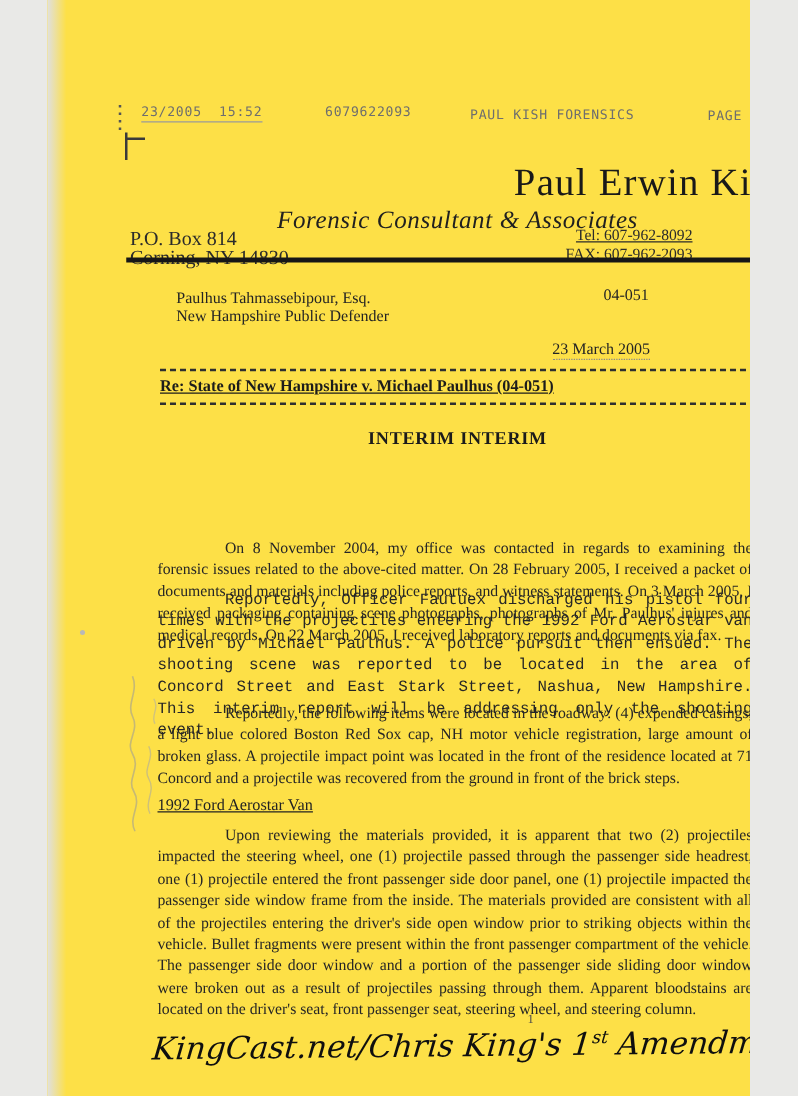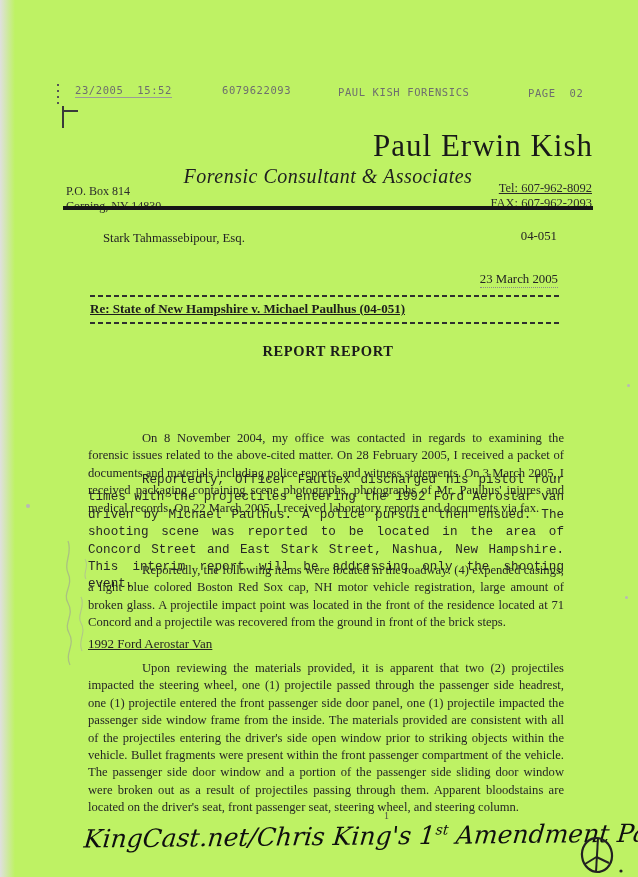--- a/index.html
+++ b/index.html
@@ -1,18 +1,18 @@
 <!DOCTYPE html>
 <html><head>
 <meta charset="utf-8">
 <style>
   html,body{margin:0;padding:0;background:#e9e9e7;}
   .page{
-    position:relative;width:638px;height:877px;margin:0 auto;
-    background:#bef264;overflow:hidden;
+    position:relative;width:562px;height:877px;margin:0 auto;
+    background:#fde047;overflow:hidden;
     font-family:"Liberation Serif", serif;color:#242424;
   }
   .scan-left-edge{position:absolute;left:0;top:0;width:15px;height:100%;
     background:linear-gradient(90deg,#e0e0de,rgba(255,255,255,0));}
   .speck{position:absolute;background:#b9b9b6;border-radius:50%;}
 
   
   .fax-header span{position:absolute;font-family:"DejaVu Sans Mono", monospace;
     font-size:10.5px;color:#6e6e6e;letter-spacing:0.6px;white-space:pre;}
   .fax-dt{left:75px;top:84px;border-bottom:1px solid #9a9a9a;padding-bottom:1px;}
@@ -21,21 +21,21 @@
   .fax-page{left:528px;top:87px;}
   .edge-dots i{position:absolute;left:57px;width:2px;height:2px;background:#555;}
   .hook-v{position:absolute;left:62px;top:106px;width:1.5px;height:22px;background:#3a3a3a;}
   .hook-h{position:absolute;left:63px;top:110px;width:15px;height:1.5px;background:#3a3a3a;}
 
   
   .lh-name{position:absolute;left:63px;top:128px;width:530px;text-align:right;
     font-size:31px;color:#191919;letter-spacing:1px;}
   .lh-tagline{position:absolute;left:63px;top:165px;width:530px;text-align:center;
     font-size:20px;color:#202020;letter-spacing:0.5px;font-style:italic;}
-  .lh-addr{position:absolute;left:66px;top:184px;font-size:12px;line-height:15px;color:#2b2b2b;}
+  .lh-addr{position:absolute;left:66px;top:184px;font-size:16px;line-height:15px;color:#2b2b2b;}
   .lh-contact{position:absolute;right:46px;top:181px;text-align:right;
     font-size:12.5px;line-height:15px;color:#2b2b2b;text-decoration:underline;}
   .lh-rule{position:absolute;left:63px;top:206px;width:530px;height:3.5px;background:#161616;}
 
   
   .recipient{position:absolute;left:103px;top:231px;font-size:12.8px;line-height:14.9px;}
   .case-no{position:absolute;right:81px;top:229px;font-size:12.8px;}
   .letter-date{position:absolute;right:80px;top:272px;font-size:12.8px;border-bottom:1px dotted #8a8a8a;}
   .dash{position:absolute;left:90px;width:470px;height:2px;
     background:repeating-linear-gradient(90deg,#2f2f2f 0 5px,rgba(0,0,0,0) 5px 8px);}
@@ -88,30 +88,31 @@
     <div>P.O. Box 814</div>
     <div>Corning, NY 14830</div>
   </div>
   <div class="lh-contact">
     <div>Tel: 607-962-8092</div>
     <div>FAX: 607-962-2093</div>
   </div>
   <div class="lh-rule"></div>
 
   <div class="recipient">
-    <div>Stark Tahmassebipour, Esq.</div>
+    <div>Paulhus Tahmassebipour, Esq.</div>
+    <div>New Hampshire Public Defender</div>
   </div>
   <div class="case-no">04-051</div>
   <div class="letter-date">23 March 2005</div>
 
   <div class="dash dash1"></div>
   <div class="re-line">Re: State of New Hampshire v. Michael Paulhus (04-051)</div>
   <div class="dash dash2"></div>
 
-  <div class="title">REPORT REPORT</div>
+  <div class="title">INTERIM INTERIM</div>
   <div class="para p1">On 8 November 2004, my office was contacted in regards to examining the forensic issues related to the above-cited matter. On 28 February 2005, I received a packet of documents and materials including police reports, and witness statements.  On 3 March 2005, I received packaging containing scene photographs, photographs of Mr. Paulhus' injures and medical records.  On 22 March 2005, I received laboratory reports and documents via fax.</div>
   <div class="para p2">Reportedly, Officer Fautuex discharged his pistol four times with the projectiles entering the 1992 Ford Aerostar van driven by Michael Paulhus.   A police pursuit then ensued.  The shooting scene was reported to be located in the area of Concord Street and East Stark Street, Nashua, New Hampshire.  This interim report will be addressing only the shooting event.</div>
   <div class="para p3">Reportedly, the following items were located in the roadway: (4) expended casings, a light blue colored Boston Red Sox cap, NH motor vehicle registration, large amount of broken glass. A projectile impact point was located in the front of the residence located at 71 Concord and a projectile was recovered from the ground in front of the brick steps.</div>
   <div class="subhead h-van">1992 Ford Aerostar Van</div>
   <div class="para p4">Upon reviewing the materials provided, it is apparent that two (2) projectiles impacted the steering wheel, one (1) projectile passed through the passenger side headrest, one (1) projectile entered the front passenger side door panel, one (1) projectile impacted the passenger side window frame from the inside.  The materials provided are consistent with all of the projectiles entering the driver's side open window prior to striking objects within the vehicle.  Bullet fragments were present within the front passenger compartment of the vehicle.  The passenger side door window and a portion of the passenger side sliding door window were broken out as a result of projectiles passing through them. Apparent bloodstains are located on the driver's seat, front passenger seat, steering wheel, and steering column.</div>
 
   <svg class="margin-scribble" width="44" height="138" viewBox="0 0 44 138">
     <path d="M14 132 C 8 120, 20 112, 13 100 C 7 90, 19 82, 12 70 C 6 60, 18 52, 12 40 C 7 30, 17 20, 12 8" fill="none" stroke="#9a9a9a" stroke-width="1.3"></path>
     <path d="M26 118 C 21 108, 31 100, 25 90 C 20 82, 30 74, 25 64" fill="none" stroke="#a6a6a6" stroke-width="1.1"></path>
     <path d="M30 46 C 26 40, 34 34, 29 26" fill="none" stroke="#ababab" stroke-width="1.1"></path>

